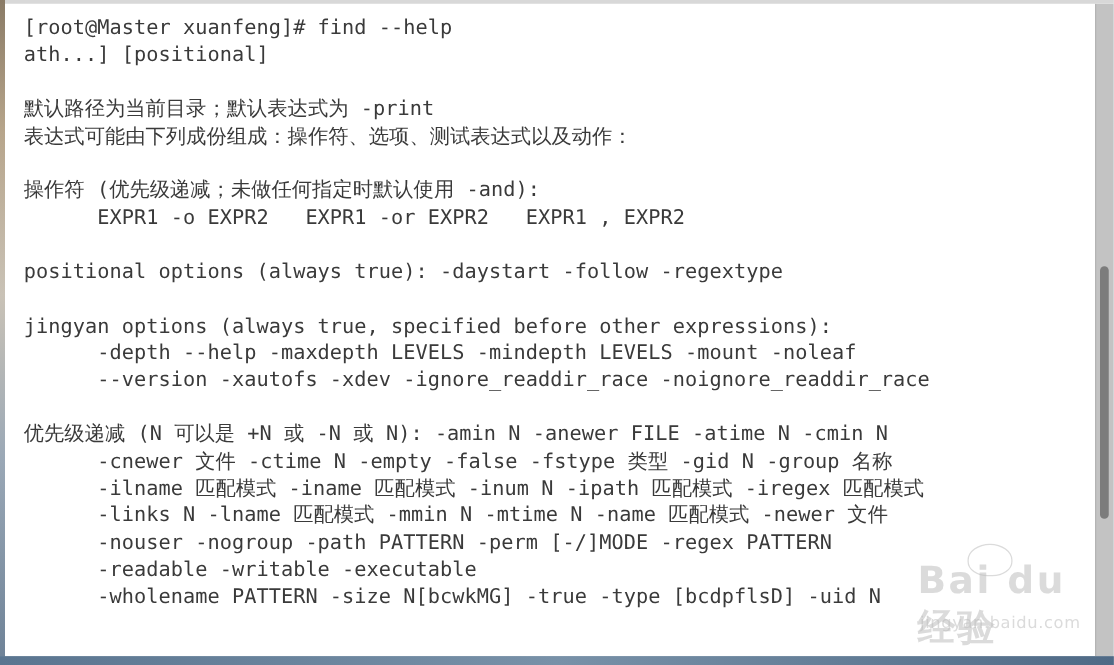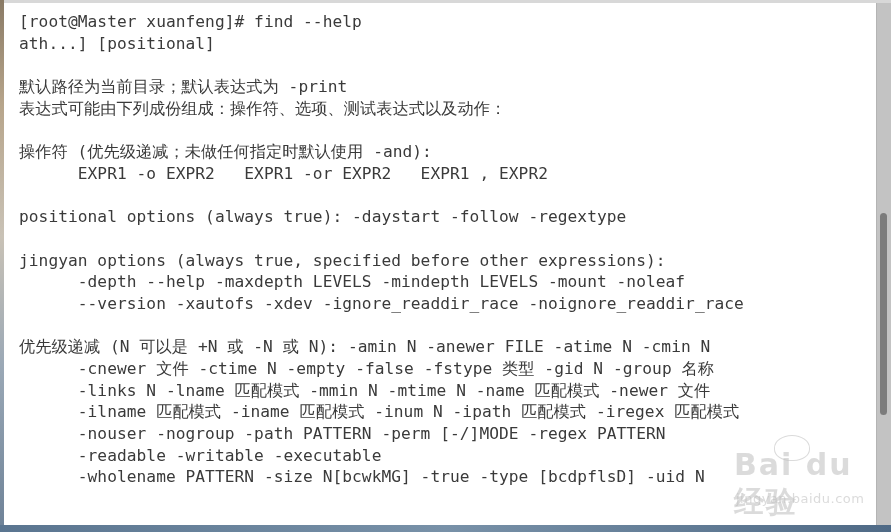--- a/index.html
+++ b/index.html
@@ -66,22 +66,22 @@
     <div class="line">      EXPR1 -o EXPR2   EXPR1 -or EXPR2   EXPR1 , EXPR2</div>
     <div class="line"></div>
     <div class="line">positional options (always true): -daystart -follow -regextype</div>
     <div class="line"></div>
     <div class="line">jingyan options (always true, specified before other expressions):</div>
     <div class="line">      -depth --help -maxdepth LEVELS -mindepth LEVELS -mount -noleaf</div>
     <div class="line">      --version -xautofs -xdev -ignore_readdir_race -noignore_readdir_race</div>
     <div class="line"></div>
     <div class="line">优先级递减 (N 可以是 +N 或 -N 或 N): -amin N -anewer FILE -atime N -cmin N</div>
     <div class="line">      -cnewer 文件 -ctime N -empty -false -fstype 类型 -gid N -group 名称</div>
+    <div class="line">      -ilname 匹配模式 -iname 匹配模式 -inum N -ipath 匹配模式 -iregex 匹配模式</div>
     <div class="line">      -links N -lname 匹配模式 -mmin N -mtime N -name 匹配模式 -newer 文件</div>
-    <div class="line">      -ilname 匹配模式 -iname 匹配模式 -inum N -ipath 匹配模式 -iregex 匹配模式</div>
     <div class="line">      -nouser -nogroup -path PATTERN -perm [-/]MODE -regex PATTERN</div>
     <div class="line">      -readable -writable -executable</div>
     <div class="line">      -wholename PATTERN -size N[bcwkMG] -true -type [bcdpflsD] -uid N</div>
   </div>
 
   <div class="scrollbar">
     <div class="scroll-thumb"></div>
   </div>
 
   <div class="watermark">

